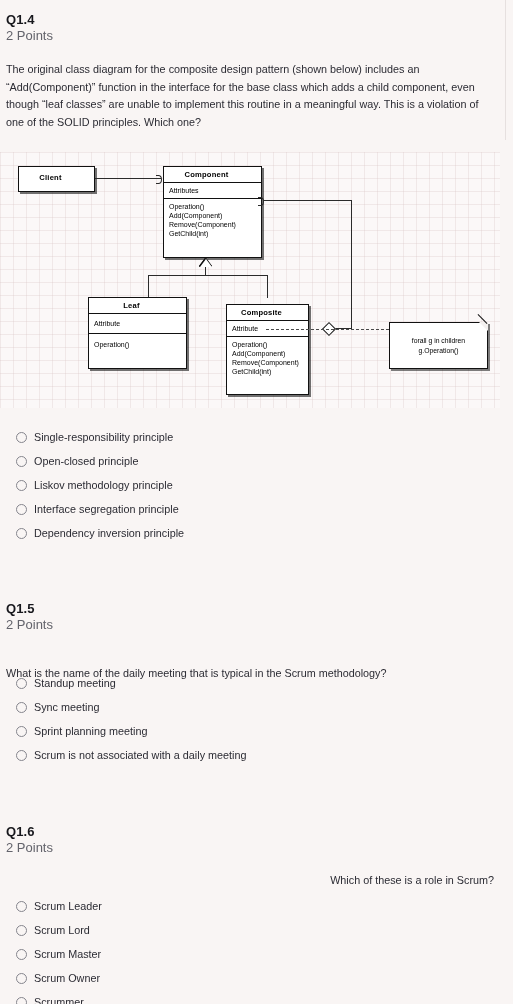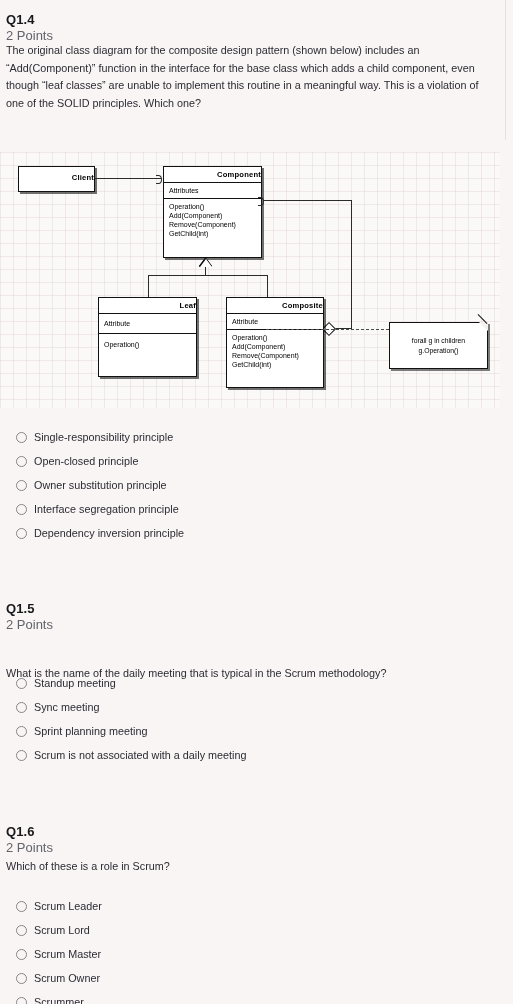--- a/index.html
+++ b/index.html
@@ -90,24 +90,24 @@
   .uml-box {
     position: absolute;
     background: #ffffff;
     border: 1.6px solid #111;
     box-shadow: 2px 2px 0 rgba(0,0,0,0.55);
     box-sizing: border-box;
   }
   .uml-title {
     font-size: 7.6px;
     font-weight: bold;
-    text-align: right;
+    text-align: center;
     color: #000;
     line-height: 1;
-    padding: 4px 0 3px 0;
+    padding: 4px 12px 3px 0;
     letter-spacing: 0.2px;
   }
   .uml-sep { border-top: 1.5px solid #111; }
   .uml-row {
     font-size: 7px;
     color: #000;
     padding: 3px 4px 3px 5px;
     line-height: 9.2px;
     white-space: pre-line;
   }
@@ -182,21 +182,21 @@
 </head>
 <body>
 
 <div class="page">
 
   <div class="right-rule"></div>
 
   <div class="qblock" id="q14" style="top:12px;">
     <div class="q-title">Q1.4</div>
     <div class="q-points">2 Points</div>
-    <div class="q-prompt" style="">The original class diagram for the composite design pattern (shown below) includes an “Add(Component)” function in the interface for the base class which adds a child component, even though “leaf classes” are unable to implement this routine in a meaningful way.  This is a violation of one of the SOLID principles.  Which one?</div>
+    <div class="q-prompt" style="margin-top:19px;">The original class diagram for the composite design pattern (shown below) includes an “Add(Component)” function in the interface for the base class which adds a child component, even though “leaf classes” are unable to implement this routine in a meaningful way.  This is a violation of one of the SOLID principles.  Which one?</div>
   </div>
 
   <div class="diagram">
 
     <div class="uml-box" style="left:18px; top:14px; width:77px; height:26px;">
       <div class="uml-title" style="padding-top:7px;">Client</div>
     </div>
 
     <div class="conn conn-h" style="left:95px; top:26px; width:66px;"></div>
     <div class="open-arrow" style="left:156px; top:23px;"></div>
@@ -217,29 +217,29 @@
     <div class="conn conn-v" style="left:351px; top:48px; height:129px;"></div>
     <div class="conn conn-h" style="left:333px; top:176px; width:19px;"></div>
     <div class="diamond" style="left:324px; top:172px;"></div>
 
     <div class="tri-up" style="left:200px; top:107px;"></div>
     <div class="conn conn-v" style="left:205px; top:115px; height:9px;"></div>
     <div class="conn conn-h" style="left:148px; top:123px; width:120px;"></div>
     <div class="conn conn-v" style="left:148px; top:123px; height:23px;"></div>
     <div class="conn conn-v" style="left:267px; top:123px; height:23px;"></div>
 
-    <div class="uml-box" style="left:98px; top:145px; width:99px; height:80px;">
+    <div class="uml-box" style="left:88px; top:145px; width:99px; height:72px;">
       <div class="uml-title">Leaf</div>
       <div class="uml-sep"></div>
       <div class="uml-row" style="padding-top:5px;padding-bottom:5px;">Attribute</div>
       <div class="uml-sep"></div>
       <div class="uml-row" style="padding-top:6px;">Operation()</div>
     </div>
 
-    <div class="uml-box" style="left:226px; top:145px; width:98px; height:91px;">
+    <div class="uml-box" style="left:226px; top:152px; width:83px; height:91px;">
       <div class="uml-title">Composite</div>
       <div class="uml-sep"></div>
       <div class="uml-row">Attribute</div>
       <div class="uml-sep"></div>
       <div class="uml-row">Operation()
 Add(Component)
 Remove(Component)
 GetChild(int)</div>
     </div>
 
@@ -257,21 +257,21 @@
     <li class="option">
       <span class="radio"></span>
       <span>Single-responsibility principle</span>
     </li>
     <li class="option">
       <span class="radio"></span>
       <span>Open-closed principle</span>
     </li>
     <li class="option">
       <span class="radio"></span>
-      <span>Owner substitution principle</span>
+      <span>Liskov methodology principle</span>
     </li>
     <li class="option">
       <span class="radio"></span>
       <span>Interface segregation principle</span>
     </li>
     <li class="option">
       <span class="radio"></span>
       <span>Dependency inversion principle</span>
     </li>
   </ul>
@@ -297,21 +297,21 @@
     </li>
     <li class="option">
       <span class="radio"></span>
       <span>Scrum is not associated with a daily meeting</span>
     </li>
   </ul>
 
   <div class="qblock" style="top:824px;">
     <div class="q-title">Q1.6</div>
     <div class="q-points">2 Points</div>
-    <div class="q-prompt" style="margin-top:4px;">Which of these is a role in Scrum?</div>
+    <div class="q-prompt" style="margin-top:18px;text-align:right;">Which of these is a role in Scrum?</div>
   </div>
 
   <ul class="options" style="position:absolute; left:6px; top:886px;">
     <li class="option">
       <span class="radio"></span>
       <span>Scrum Leader</span>
     </li>
     <li class="option">
       <span class="radio"></span>
       <span>Scrum Lord</span>

